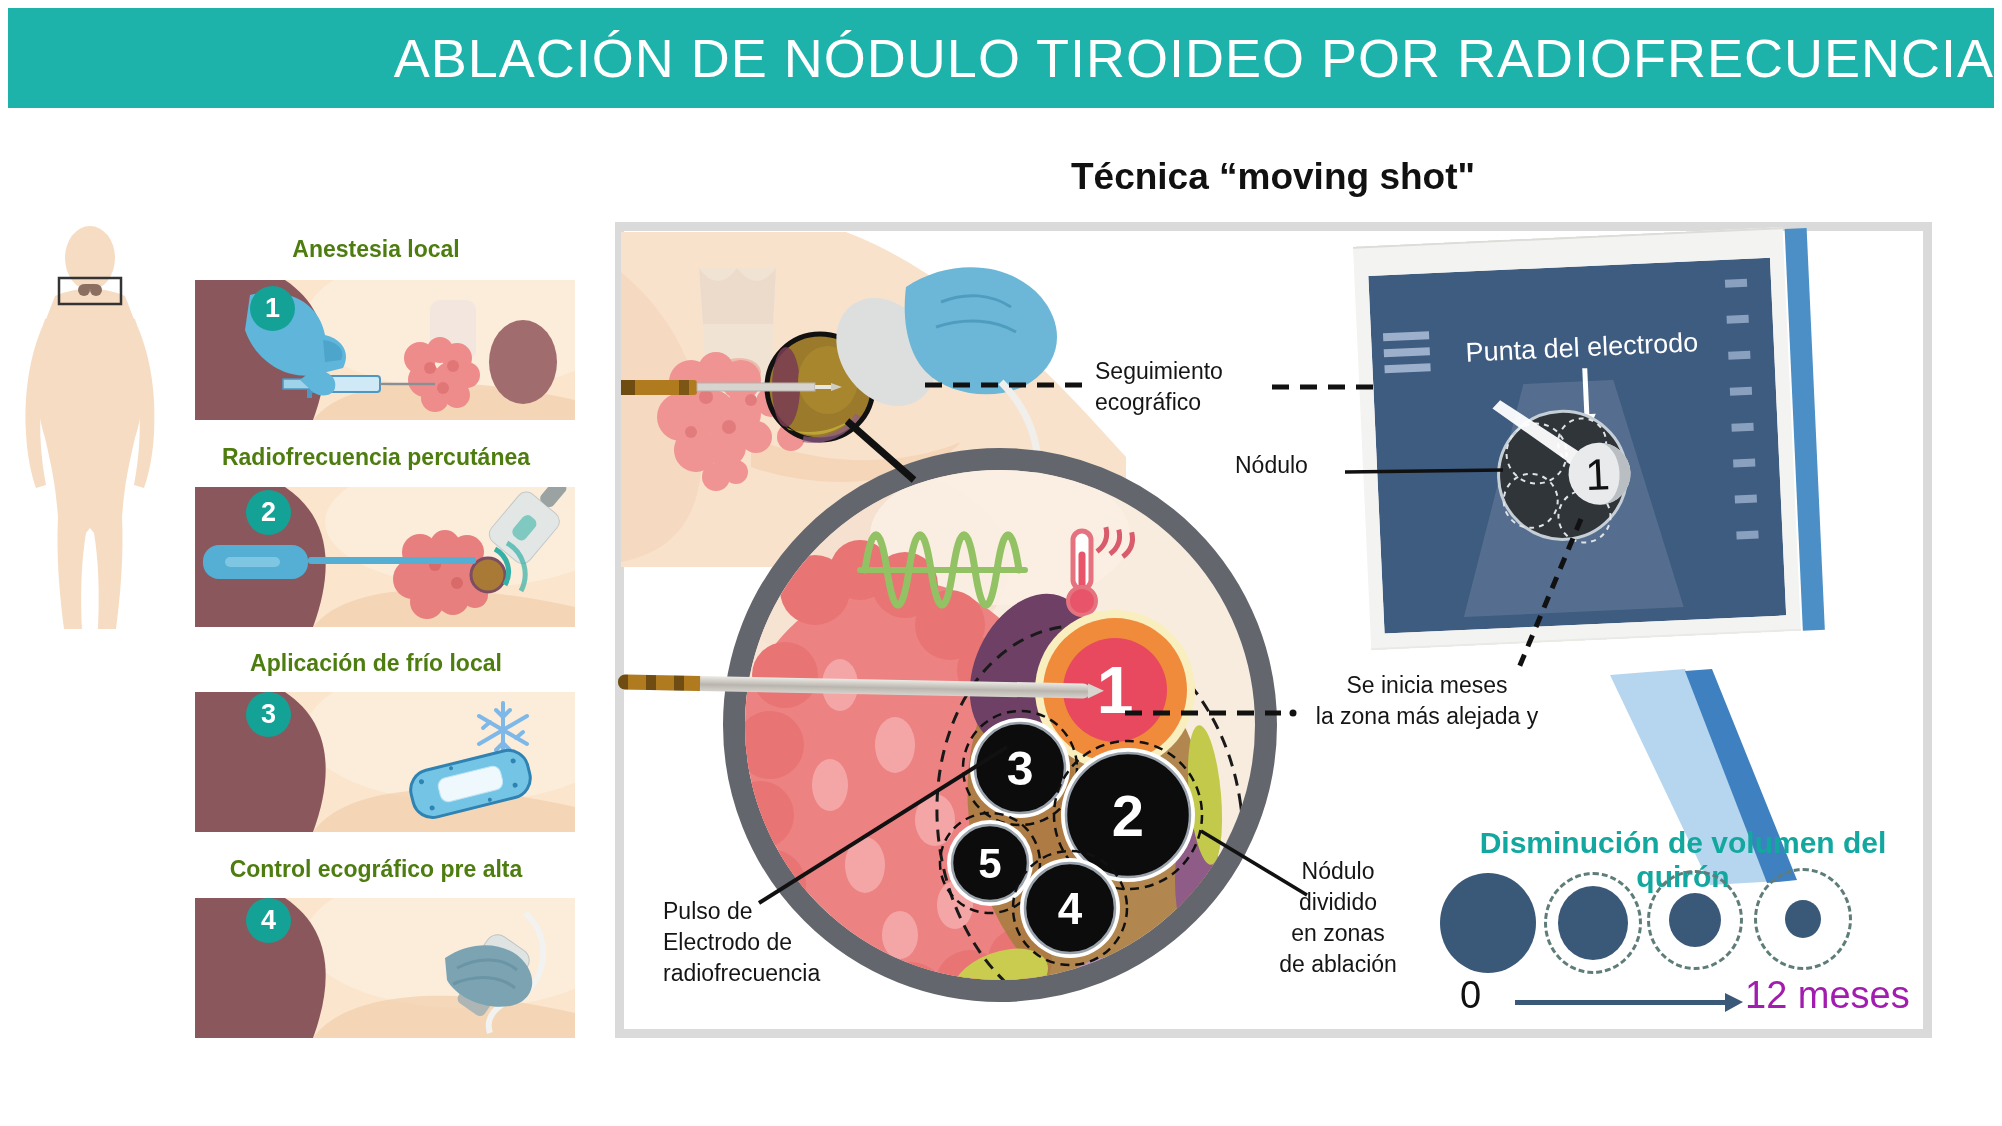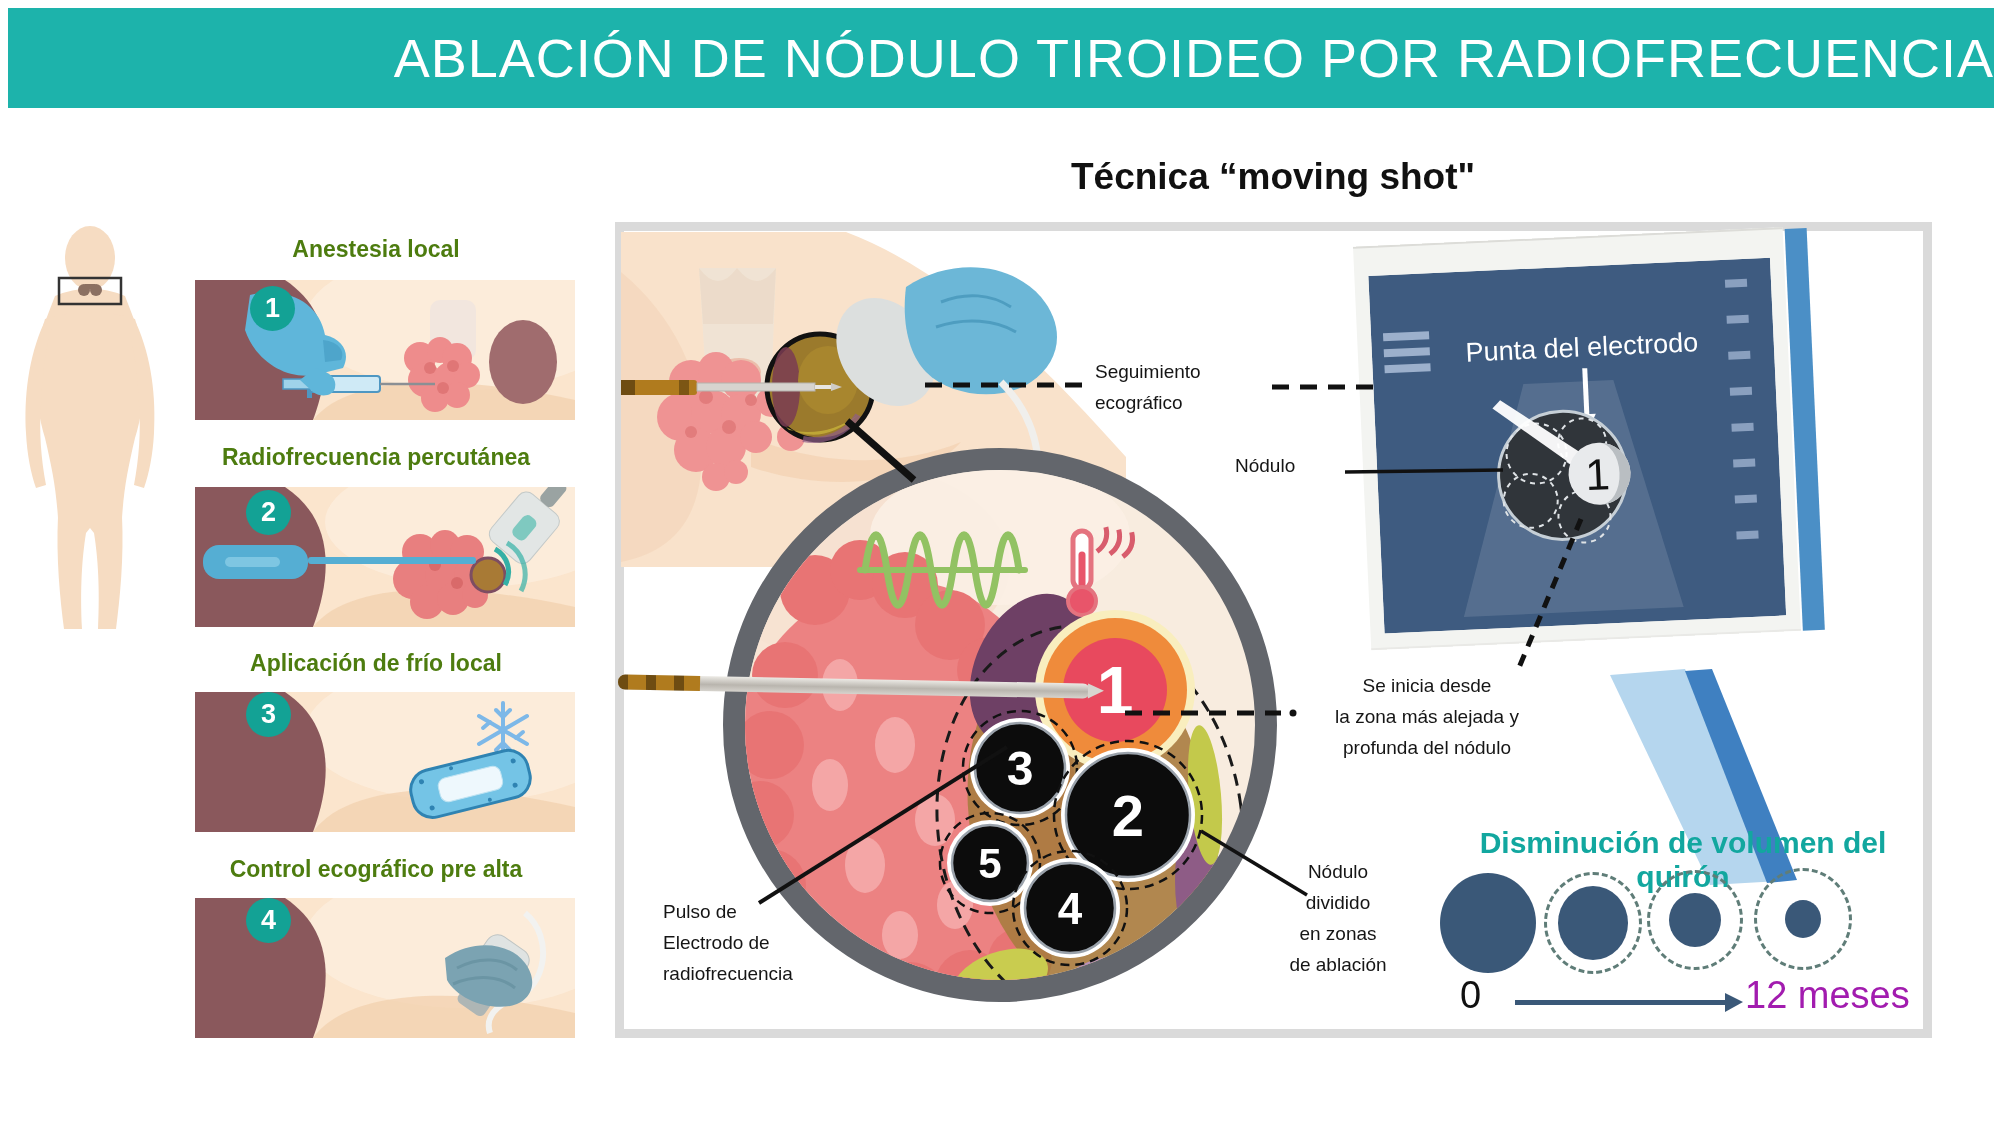--- a/index.html
+++ b/index.html
@@ -12,21 +12,21 @@
                  font-weight:400;letter-spacing:1px;white-space:nowrap;}
   
   #subtitle{left:908px;top:156px;width:730px;text-align:center;font-size:37px;font-weight:bold;color:#111;}
   
   .step-title{width:380px;left:186px;text-align:center;font-size:23px;font-weight:bold;color:#4d7c0f;white-space:nowrap;}
   .step-ill{left:195px;width:380px;height:140px;}
   .badge{width:45px;height:45px;border-radius:50%;background:#13a295;color:#fff;font-size:27px;
          font-weight:bold;text-align:center;line-height:45px;}
   
   #panel{left:615px;top:222px;width:1317px;height:816px;border:9px solid #dadada;background:#fff;box-sizing:border-box;}
-  .lbl{font-size:19px;line-height:31px;color:#151515;}
+  .lbl{font-size:23px;line-height:31px;color:#151515;}
   #lbl-seguimiento{left:1095px;top:356px;width:190px;}
   #lbl-nodulo{left:1235px;top:450px;}
   #lbl-seinicia{left:1272px;top:670px;width:310px;text-align:center;}
   #lbl-pulso{left:635px;top:896px;margin-left:28px;}
   #lbl-dividido{left:1258px;top:856px;width:160px;text-align:center;}
   
   #monitor{left:1362px;top:228px;width:460px;height:424px;transform:rotate(-2.6deg);}
   #monitor .frame{position:absolute;left:0;top:8px;width:430px;height:404px;background:#f3f4f1;
                   box-shadow:0 2px 0 #dcdcd8 inset,0 -2px 0 #e9e9e6 inset;}
   #monitor .stripe{position:absolute;left:432px;top:10px;width:22px;height:402px;background:#4b8fc6;}
@@ -427,23 +427,22 @@
     <line x1="584" y1="608" x2="690" y2="672" stroke-width="3.5"></line>
     <line x1="230" y1="198" x2="297" y2="257" stroke-width="7"></line>
   </svg>
 
   <div id="lbl-seguimiento" class="abs lbl">
     <div>Seguimiento</div>
     <div>ecográfico</div>
   </div>
   <div id="lbl-nodulo" class="abs lbl">Nódulo</div>
   <div id="lbl-seinicia" class="abs lbl">
-    <div>Se inicia desde</div>
+    <div>Se inicia meses</div>
     <div>la zona más alejada y</div>
-    <div>profunda del nódulo</div>
   </div>
   <div id="lbl-pulso" class="abs lbl">
     <div>Pulso de</div>
     <div>Electrodo de</div>
     <div>radiofrecuencia</div>
   </div>
   <div id="lbl-dividido" class="abs lbl">
     <div>Nódulo</div>
     <div>dividido</div>
     <div>en zonas</div>

